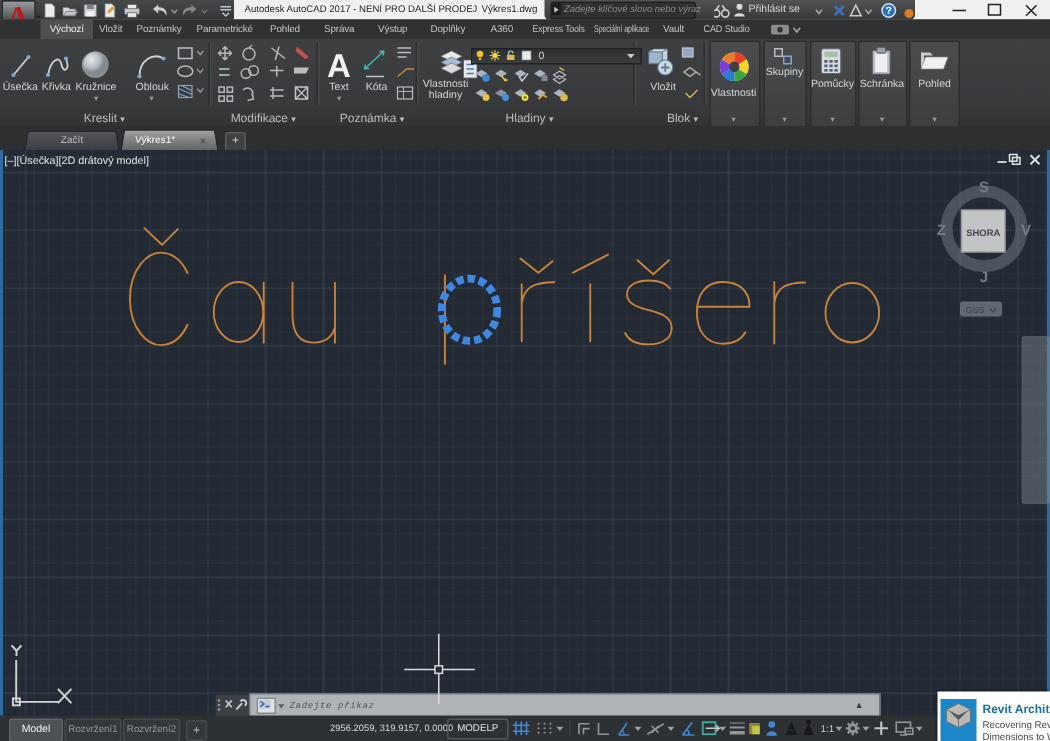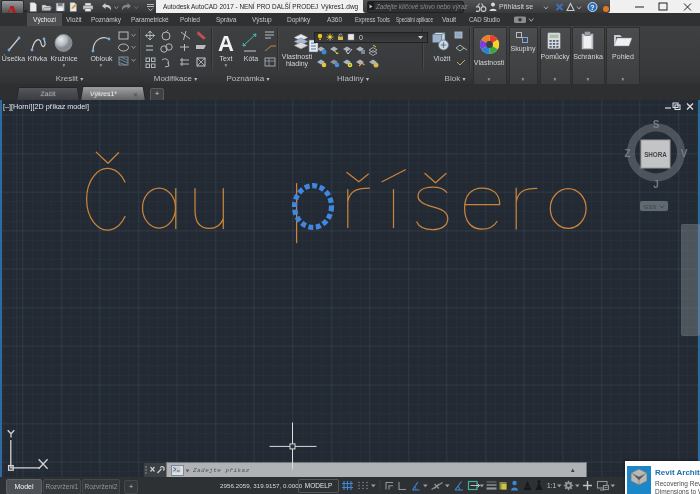--- a/index.html
+++ b/index.html
@@ -336,21 +336,21 @@
 </div>
 <div class="abs" id="canvas" style="left:0;top:100px;width:700px;height:377px;background:#232a33;
   background-image:
     repeating-linear-gradient(to right, rgba(120,150,180,0.10) 0 1px, transparent 1px 38.57px),
     repeating-linear-gradient(to bottom, rgba(120,150,180,0.10) 0 1px, transparent 1px 38.57px),
     repeating-linear-gradient(to right, rgba(120,150,180,0.045) 0 1px, transparent 1px 9.64px),
     repeating-linear-gradient(to bottom, rgba(120,150,180,0.045) 0 1px, transparent 1px 9.64px);
   background-position: 22.4px 0, 0 14.5px, 3.1px 0, 0 4.9px;">
   <div class="abs" style="left:0;top:0;width:2px;height:377px;background:#2f6b9e;"></div>
   <div class="abs" style="left:698px;top:0;width:2px;height:377px;background:#2f6b9e;"></div>
-  <div class="abs" style="left:3px;top:2px;color:#e4e6e8;font-size:7.2px;">[–][Horní][2D příkaz model]</div>
+  <div class="abs" style="left:3px;top:2px;color:#e4e6e8;font-size:7.2px;">[–][Úsečka][2D drátový model]</div>
 
   <svg class="abs" style="left:660px;top:2px;" width="38" height="10" viewBox="0 0 38 10">
     <line x1="5" y1="6" x2="11" y2="6" stroke="#dfe1e3" stroke-width="1.2"></line>
     <rect x="15" y="3" width="5" height="4.5" fill="none" stroke="#dfe1e3" stroke-width="1"></rect>
     <rect x="13" y="1" width="5" height="4.5" fill="none" stroke="#dfe1e3" stroke-width="1"></rect>
     <path d="M27 1.5 l6 6 M33 1.5 l-6 6" stroke="#dfe1e3" stroke-width="1.2"></path>
   </svg>
   <svg class="abs" style="left:0;top:0;" width="700" height="377" viewBox="0 0 700 377">
     <g fill="none" stroke="#c8843c" stroke-width="1.25" stroke-linecap="round" stroke-linejoin="round">
 

